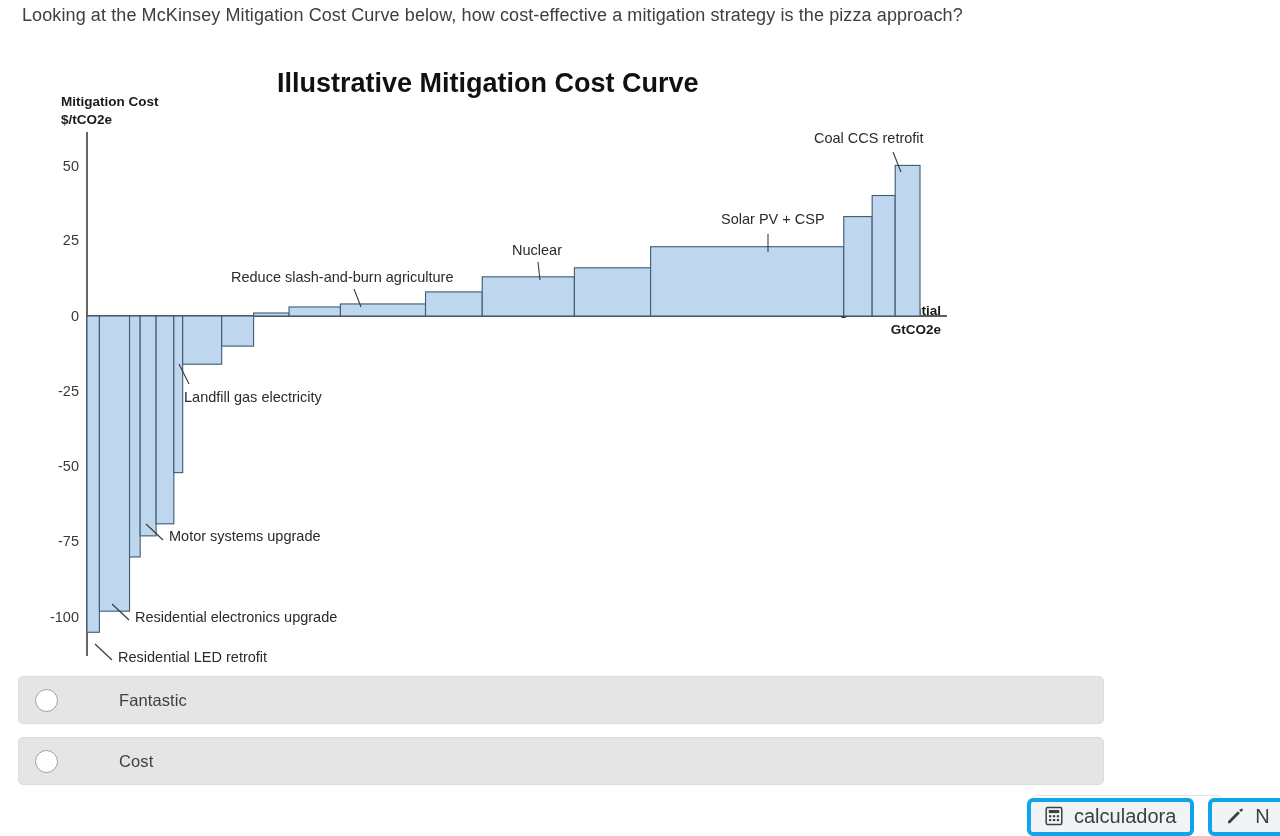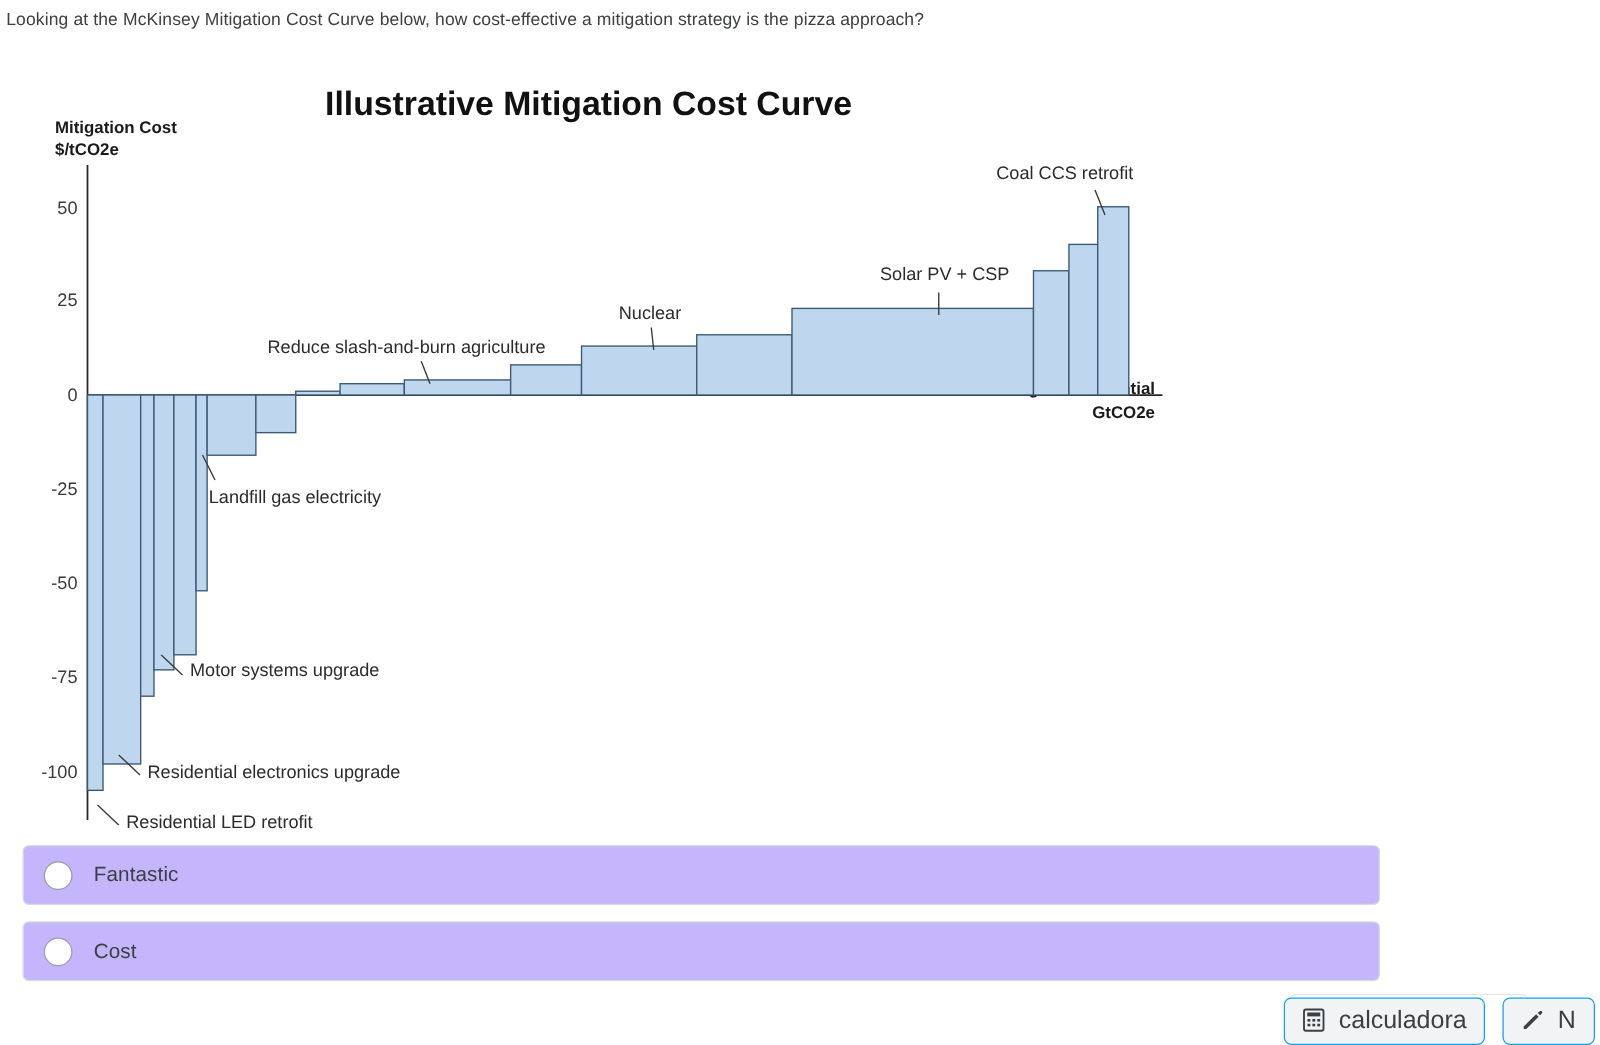--- a/index.html
+++ b/index.html
@@ -12,33 +12,33 @@
     height: 836px;
     position: relative;
     overflow: hidden;
     font-family: "Liberation Sans", sans-serif;
     color: #333333;
   }
 
   
   .question {
     position: absolute;
-    left: 5px;
+    left: 22px;
     top: 4px;
     width: 1240px;
-    font-size: 14px;
+    font-size: 18px;
     line-height: 22px;
     color: #3c4043;
     letter-spacing: 0.1px;
   }
 
   
   .chart-wrap {
     position: absolute;
-    left: 0px;
+    left: 17px;
     top: 44px;
     width: 980px;
     height: 630px;
   }
   .chart-svg { display: block; }
 
   .ttl {
     font-family: "Liberation Sans", sans-serif;
     font-size: 27px;
     font-weight: bold;
@@ -70,24 +70,25 @@
     left: 18px;
     top: 676px;
     width: 1086px;
   }
   .option {
     box-sizing: border-box;
     height: 48px;
     margin-bottom: 13px;
     border: 1px solid #dadce0;
     border-radius: 5px;
-    background: #c4b5fd;
+    background: #e5e5e5;
     display: flex;
     align-items: center;
     padding-left: 16px;
+    gap: 44px;
   }
   .radio {
     width: 21px;
     height: 21px;
     border: 1.6px solid #9aa0a6;
     border-radius: 50%;
     flex: 0 0 auto;
     background: #fff;
   }
   .option-label {
@@ -116,21 +117,21 @@
     border-top: 1px solid #e4e4e4;
     border-left: 1px solid #e9e9e9;
     border-right: 1px solid #e9e9e9;
     border-radius: 6px 6px 0 0;
   }
   .tb-btn {
     display: flex;
     align-items: center;
     gap: 10px;
     background: #f1f3f4;
-    border: 1px solid #0ea5e9;
+    border: 4px solid #0ea5e9;
     border-radius: 6px;
     padding: 8px 14px 10px 13px;
     height: 38px;
     box-sizing: border-box;
   }
   .tb-label {
     font-size: 20px;
     color: #3c4043;
     white-space: nowrap;
   }

